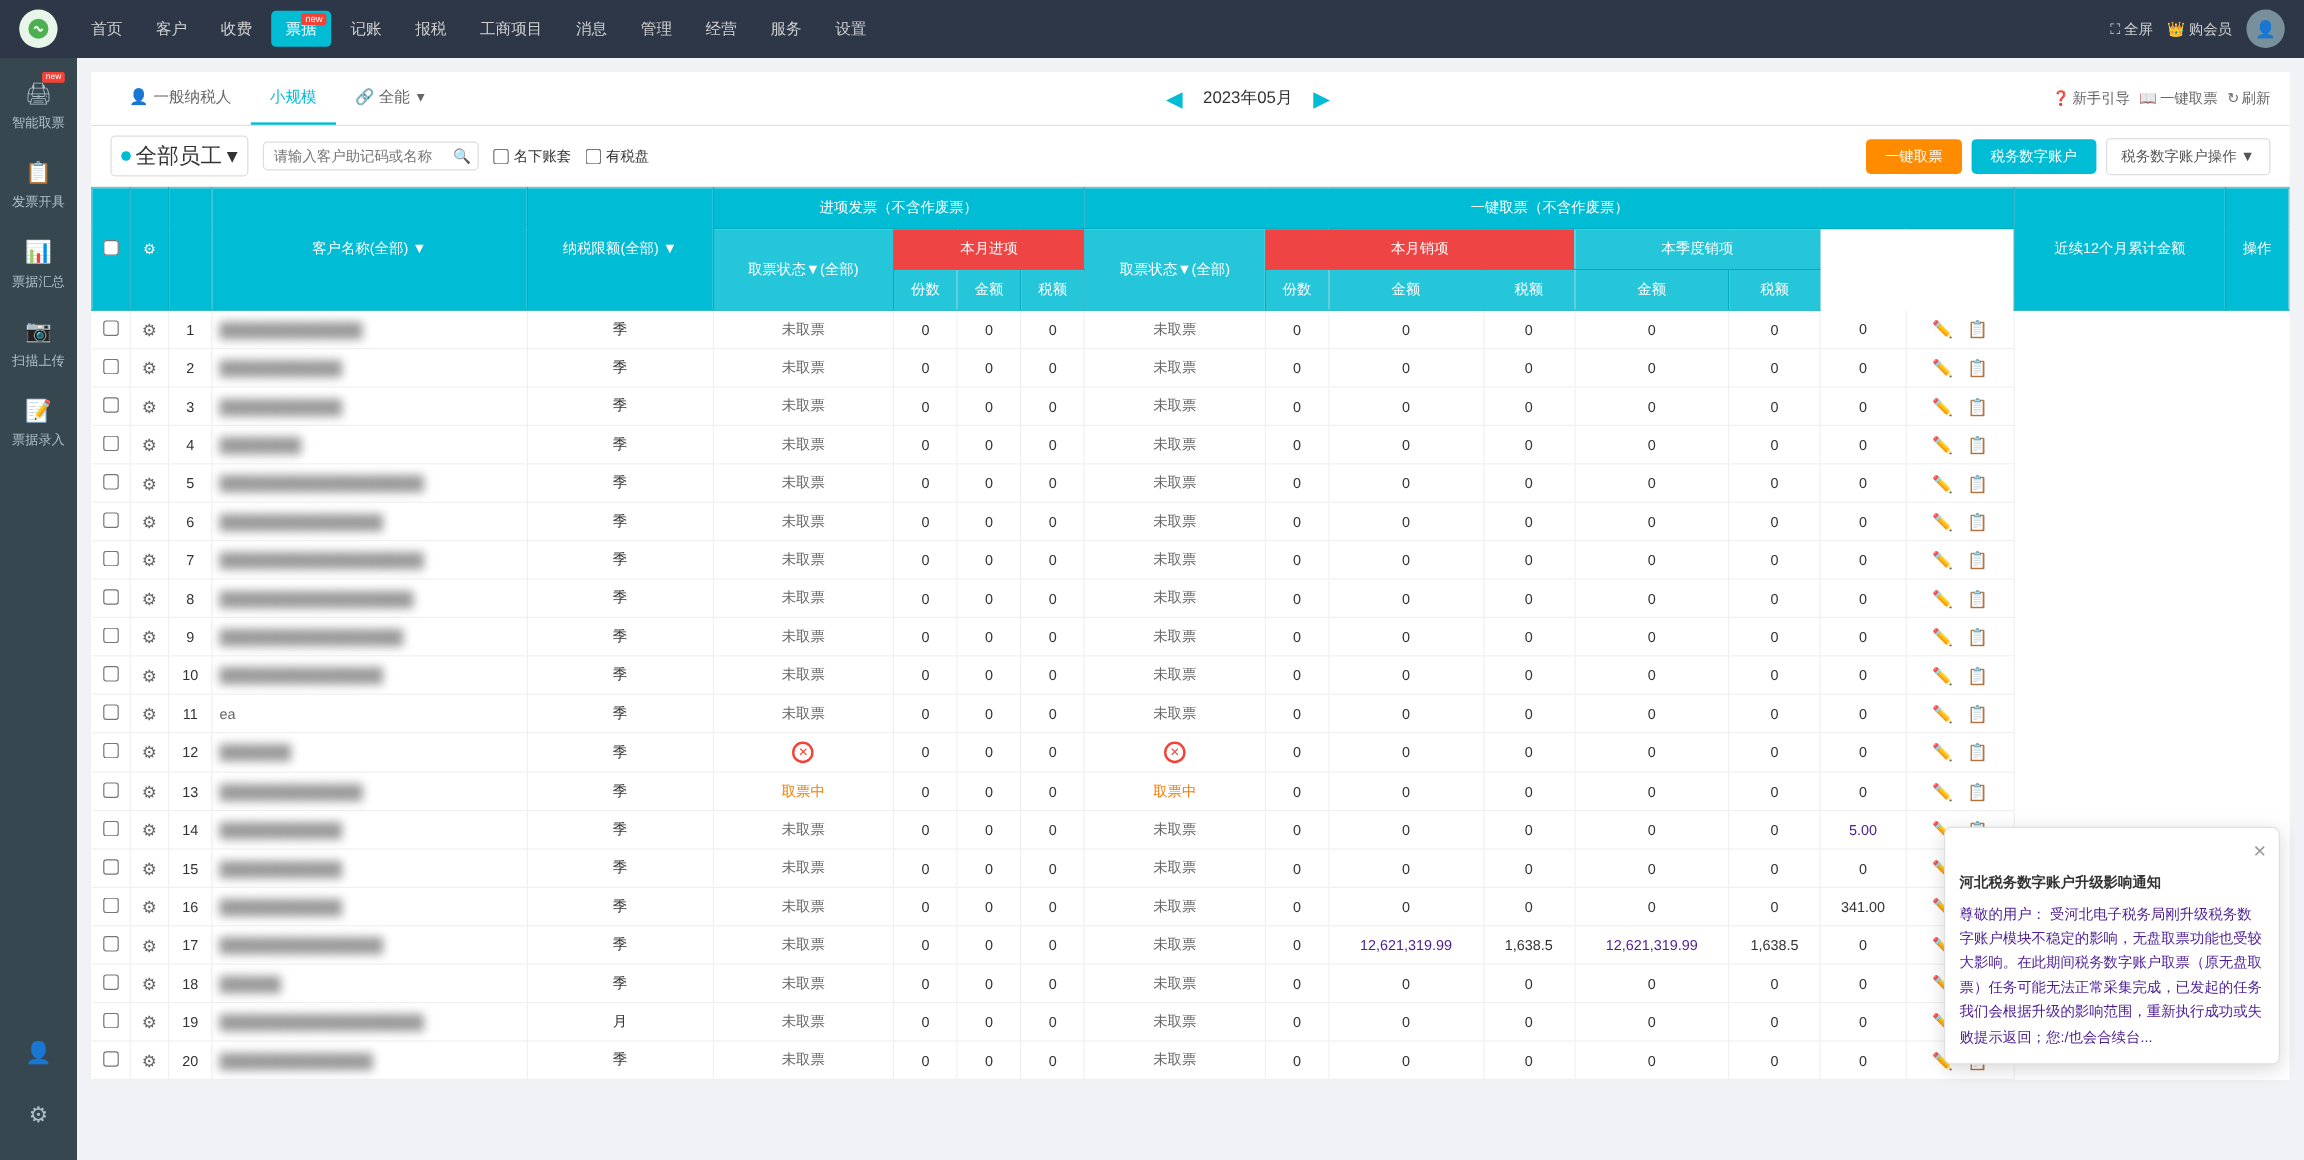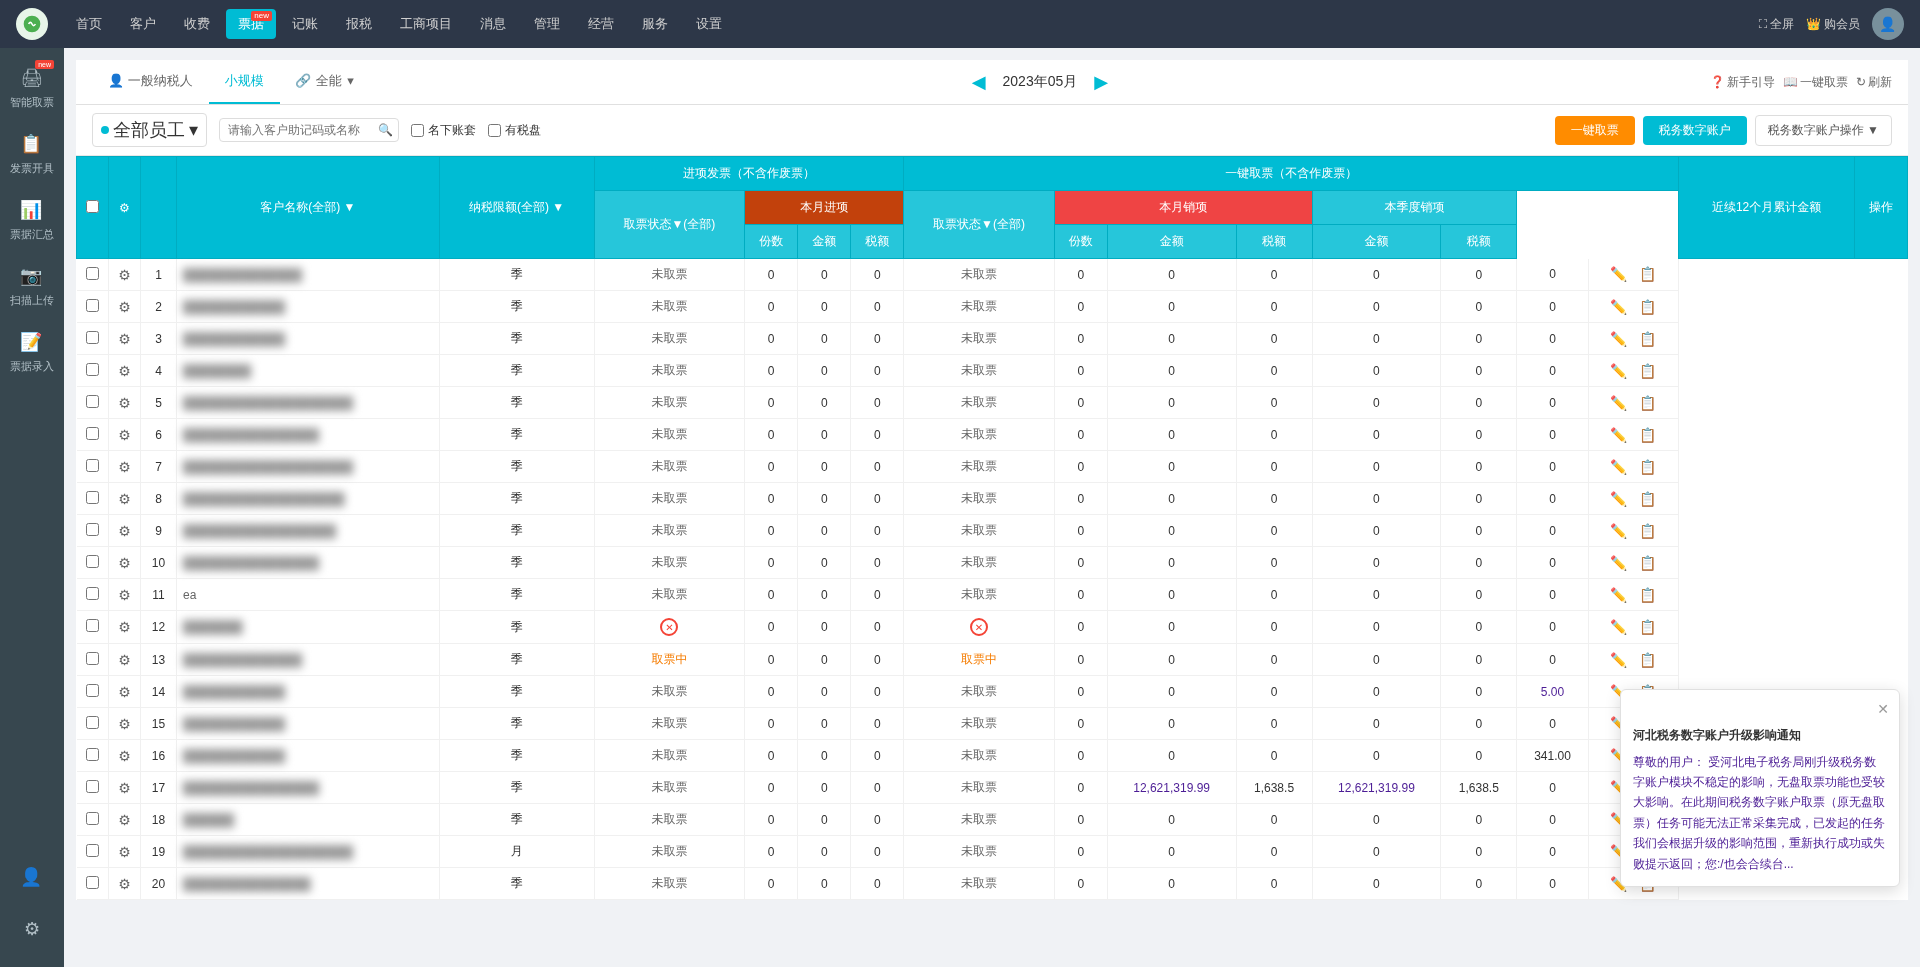--- a/index.html
+++ b/index.html
@@ -527,21 +527,21 @@
           <th rowspan="3" class="col-num"></th>
           <th rowspan="3" class="col-name">客户名称(全部) ▼</th>
           <th rowspan="3" style="min-width:80px;">纳税限额(全部) ▼</th>
           <th colspan="4">进项发票（不含作废票）</th>
           <th colspan="8">一键取票（不含作废票）</th>
           <th rowspan="3" style="min-width:100px;">近续12个月累计金额</th>
           <th rowspan="3">操作</th>
         </tr>
         <tr>
           <th rowspan="2" style="background:#26c6da;">取票状态▼(全部)</th>
-          <th colspan="3" style="background:#c2410c;">本月进项</th>
+          <th colspan="3" style="background:#ef4444;">本月进项</th>
           <th rowspan="2" style="background:#26c6da;">取票状态▼(全部)</th>
           <th colspan="3" style="background:#ef4444;font-family:Liberation Serif, serif;">本月销项</th>
           <th colspan="2" style="background:#26c6da;">本季度销项</th>
         </tr>
         <tr>
           <th style="background:#26c6da;">份数</th>
           <th style="background:#26c6da;">金额</th>
           <th style="background:#26c6da;">税额</th>
           <th style="background:#26c6da;">份数</th>
           <th style="background:#26c6da;">金额</th>

